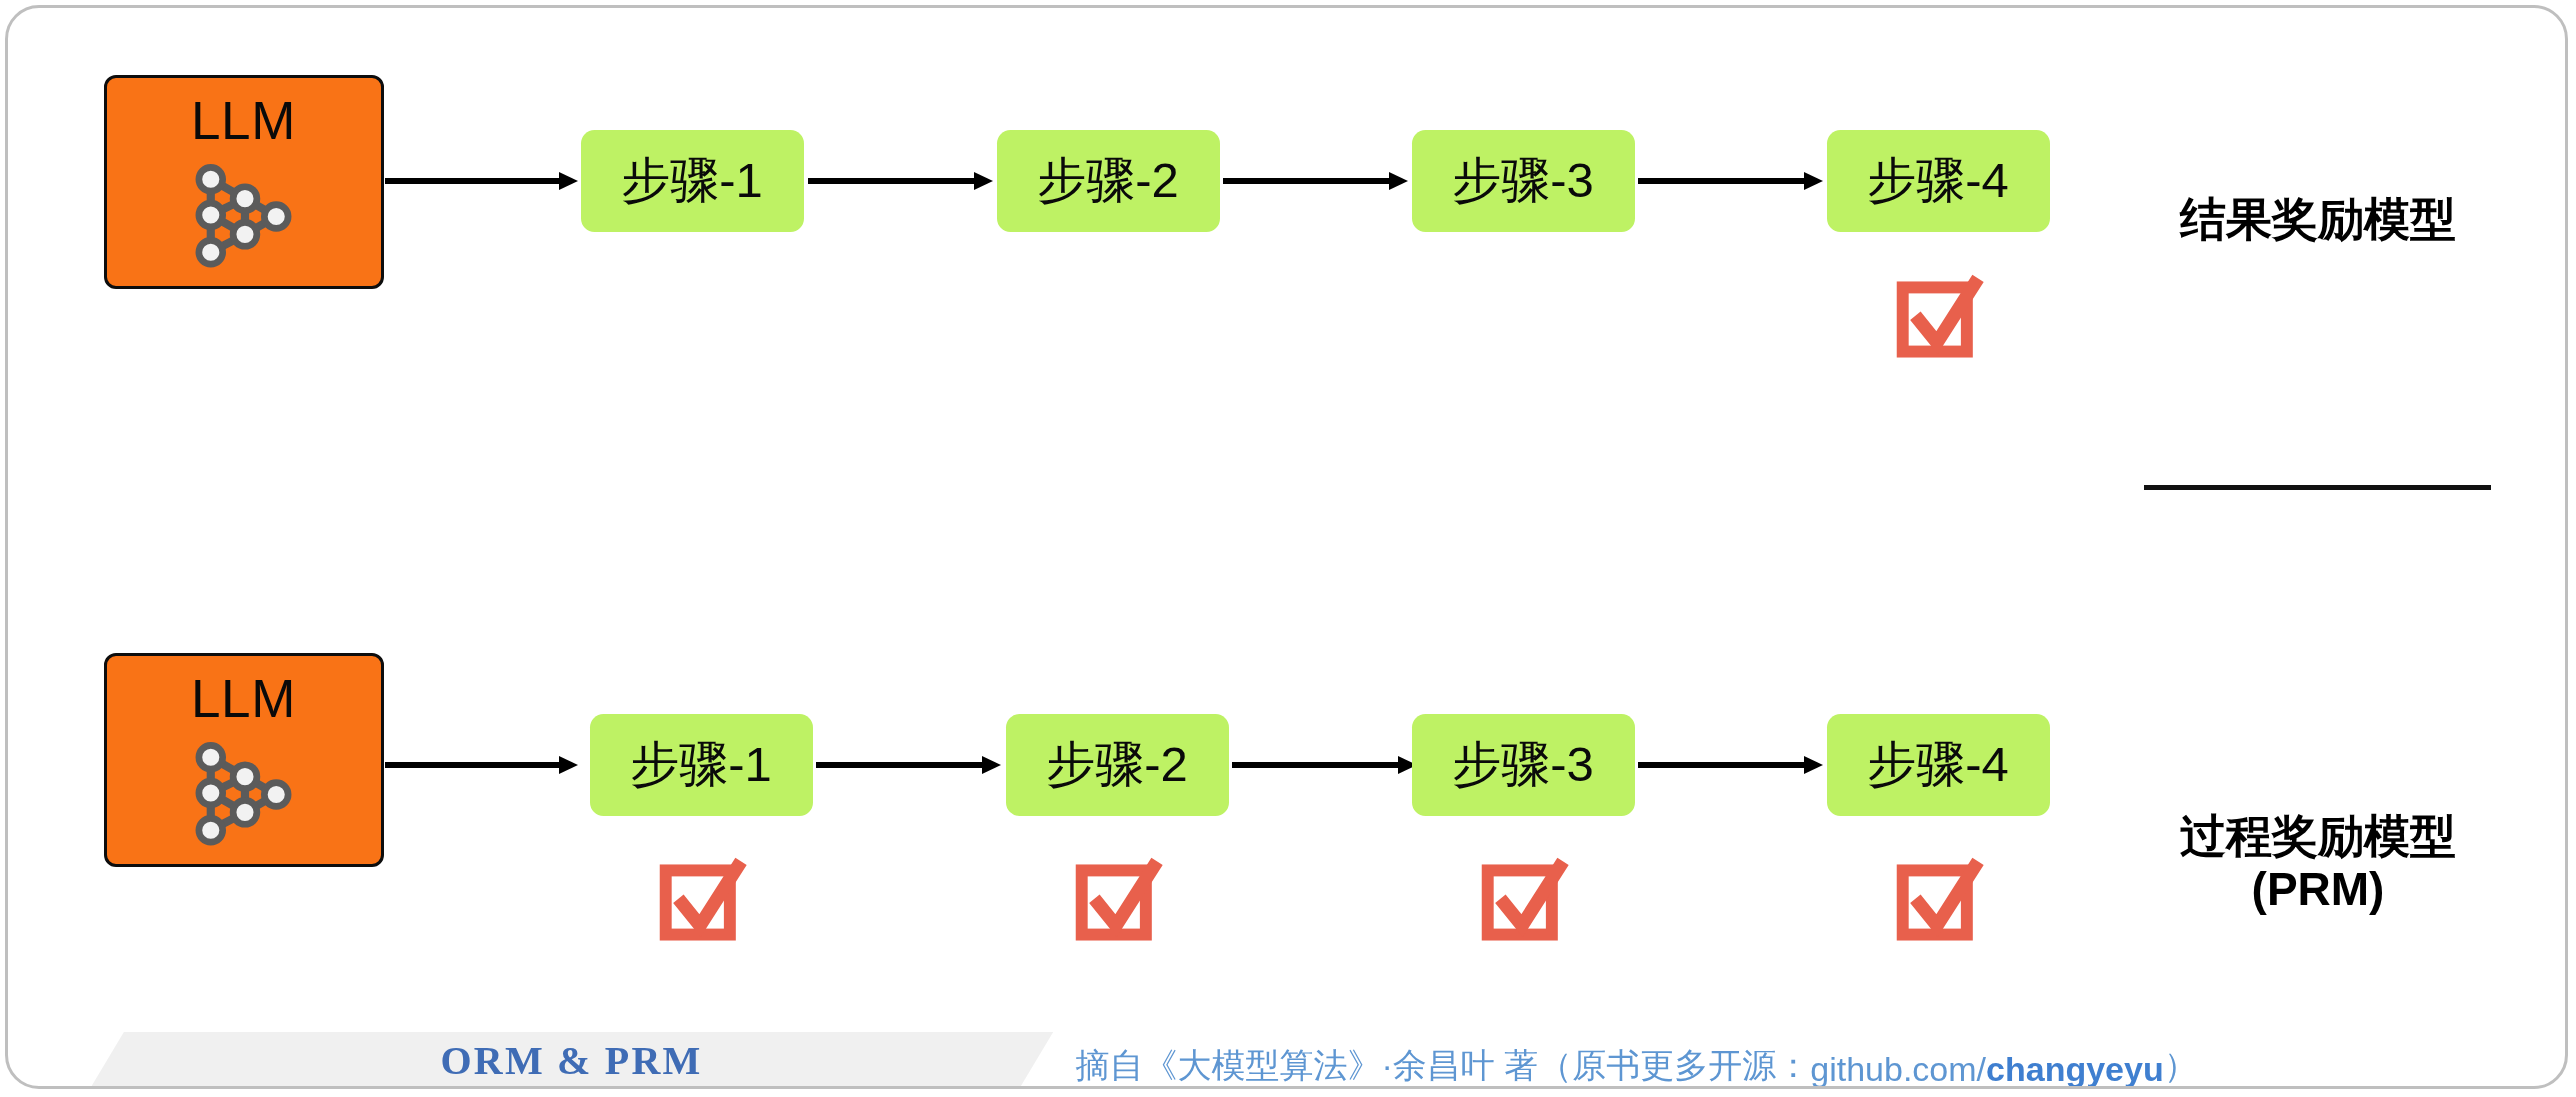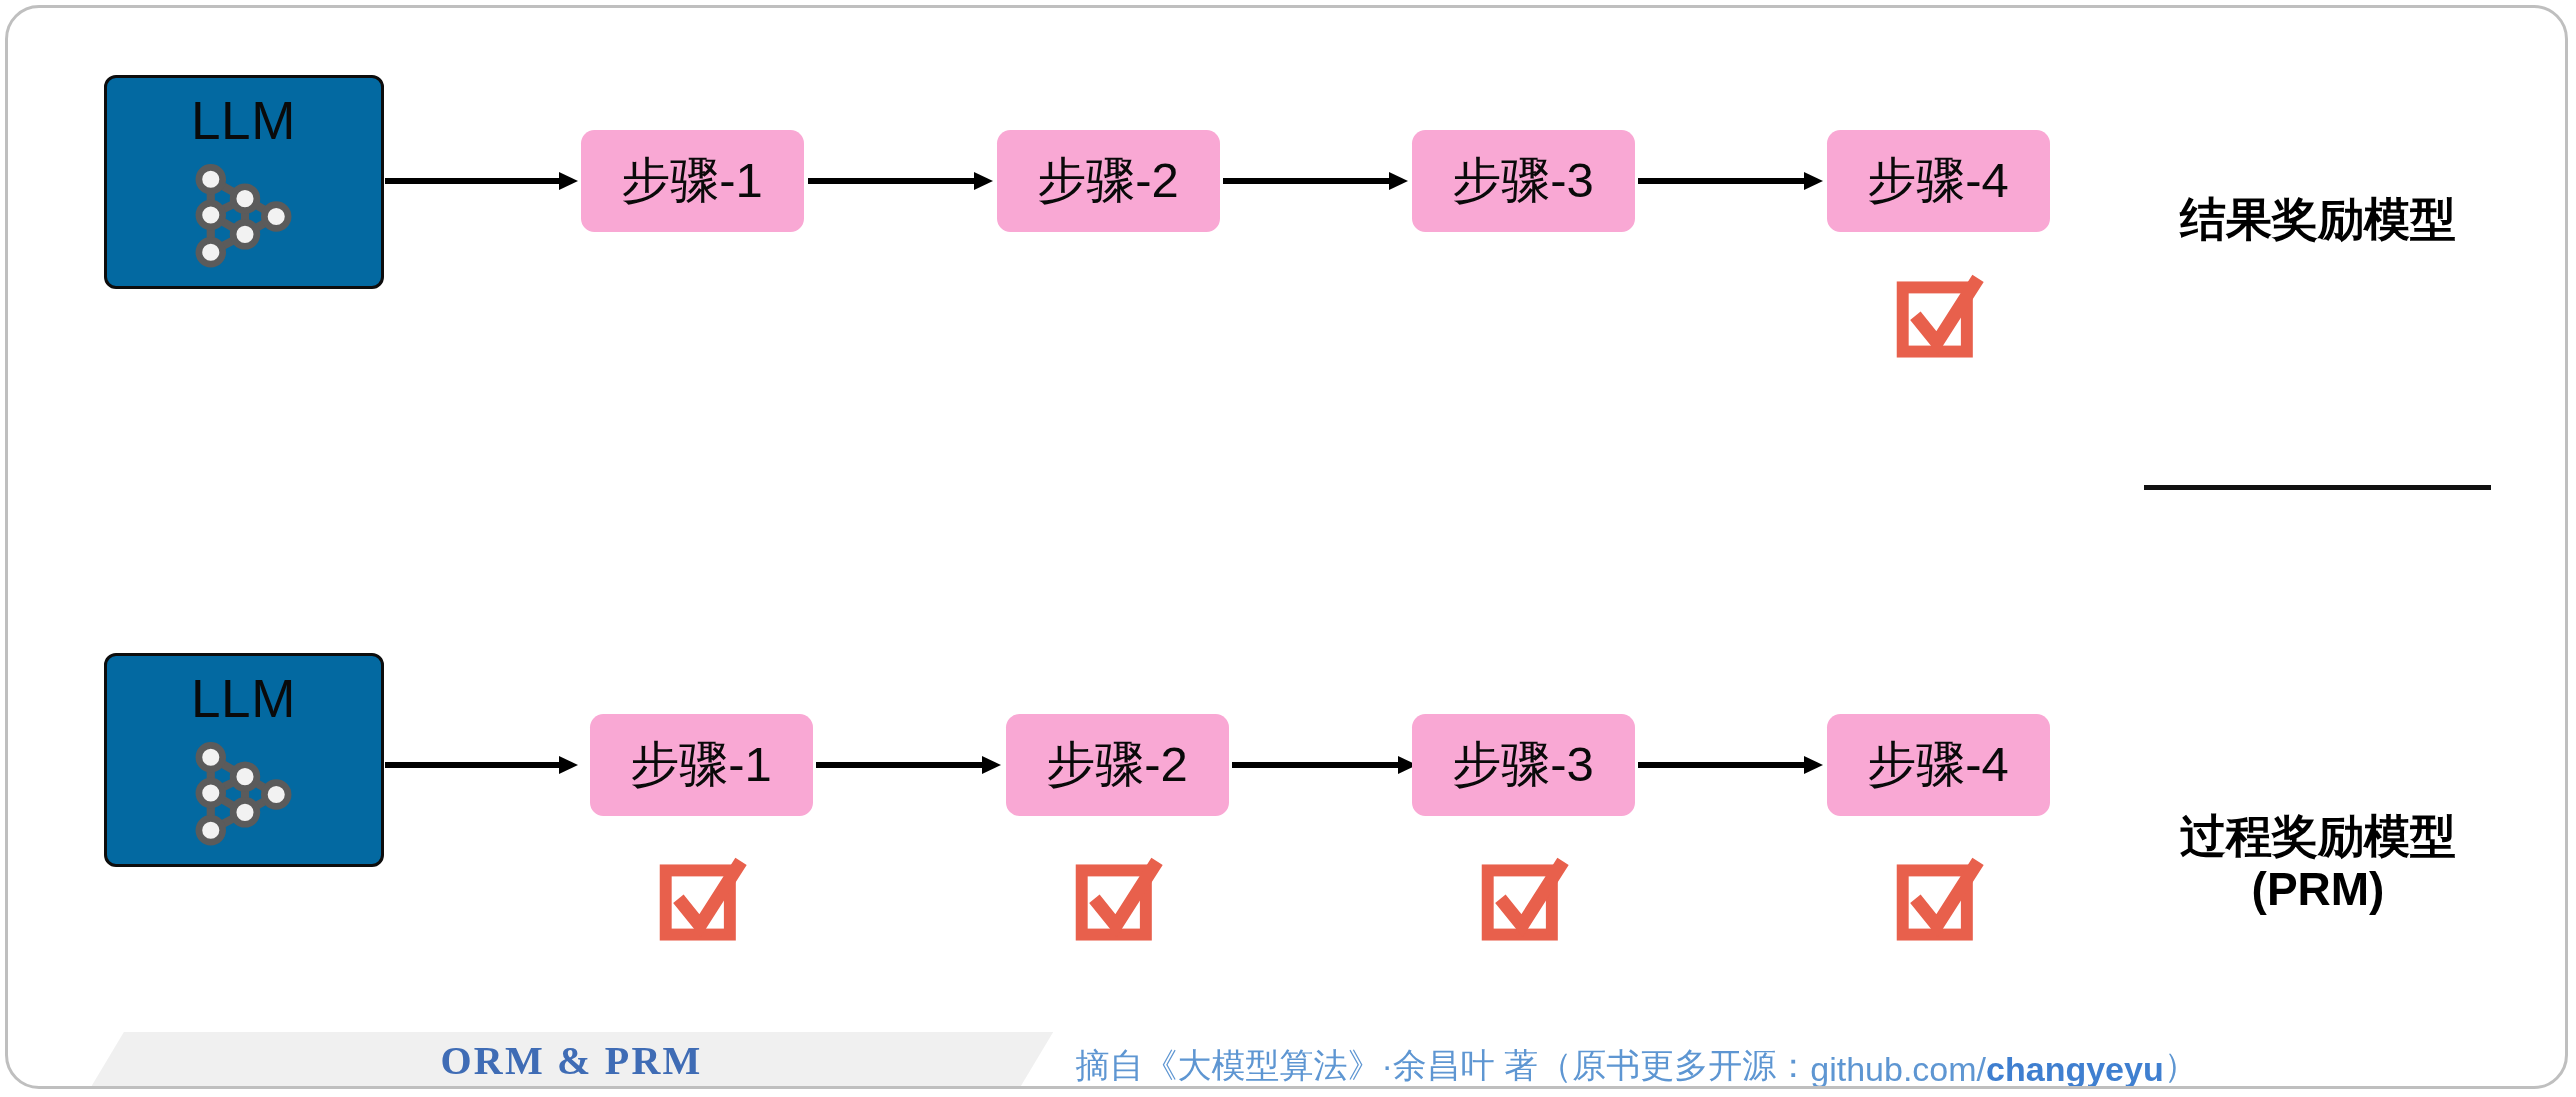--- a/index.html
+++ b/index.html
@@ -12,39 +12,39 @@
     border:3.7px solid #bfbfbf;
     border-radius:34px;
     background:#ffffff;
     overflow:hidden;
   }
 
   
   .llm-box{
     position:absolute;
     width:280px; height:214px;
-    background:#0369a1;
+    background:#f97316;
     border:3.7px solid #0d0d0d;
     border-radius:12px;
     box-sizing:border-box;
     display:flex; flex-direction:column;
     align-items:center; justify-content:flex-start;
   }
   .llm-label{
     font-size:53px; color:#0a0a0a; line-height:1;
     margin-top:16.3px; letter-spacing:0.7px;
     font-family:"Liberation Sans","DejaVu Sans",sans-serif;
   }
   .llm-icon{ margin-top:10.4px; }
 
   
   .step-box{
     position:absolute;
     width:223px; height:102px;
-    background:#f9a8d4;
+    background:#bef264;
     border-radius:13.4px;
     display:flex; align-items:center; justify-content:center;
   }
   .step-label{
     font-size:49px; color:#0a0a0a; line-height:1;
     font-family:"Liberation Sans","DejaVu Sans",sans-serif;
     white-space:nowrap;
   }
 
   

